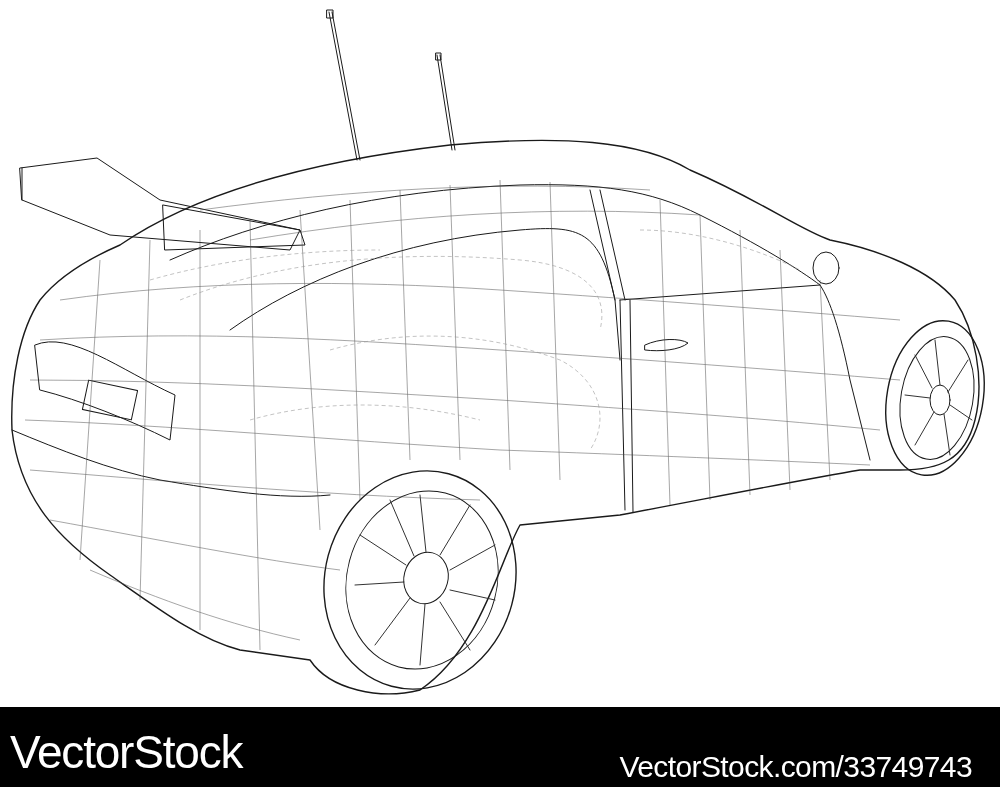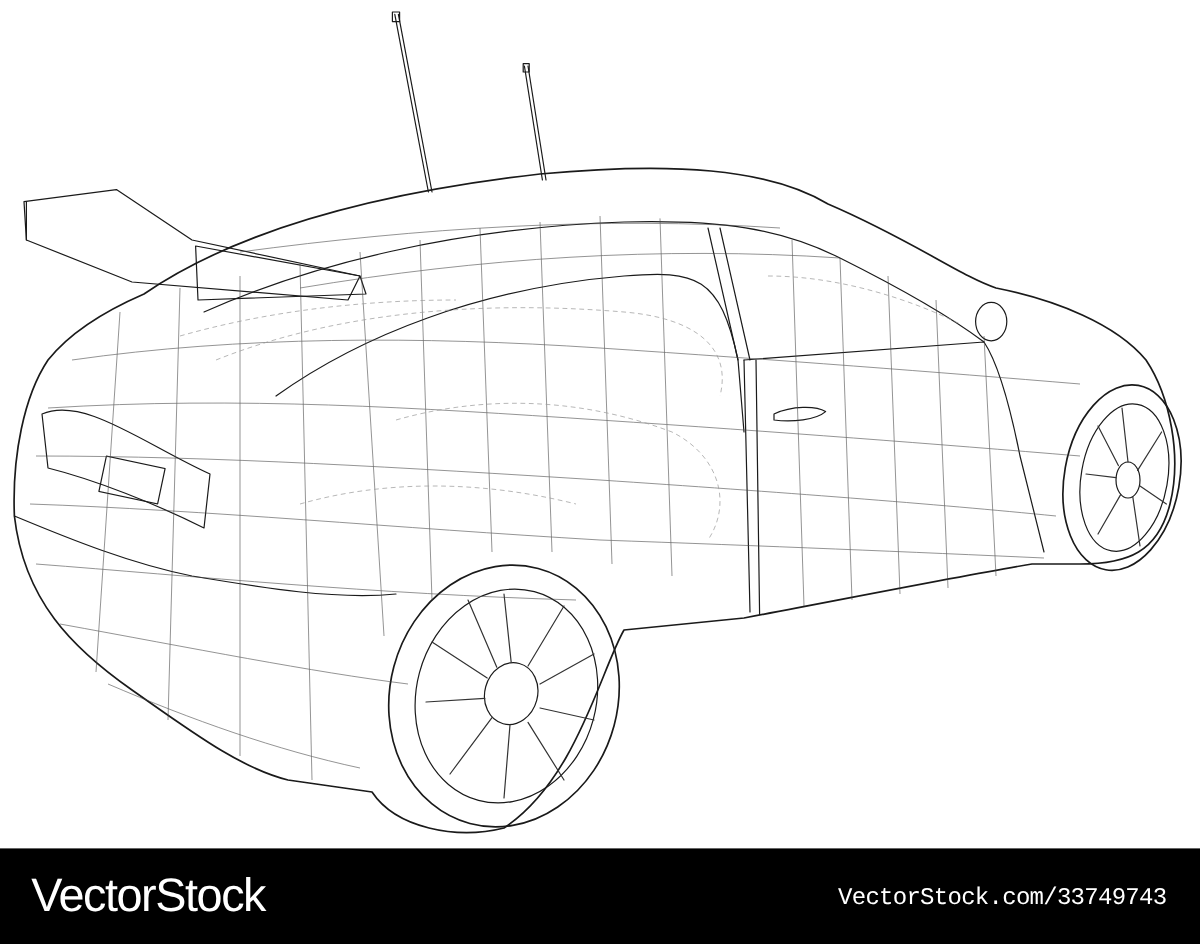--- a/index.html
+++ b/index.html
@@ -1,21 +1,21 @@
 <!DOCTYPE html>
 <html><head>
 <meta charset="utf-8">
 <style>
   html, body { margin: 0; padding: 0; background: #ffffff; }
   body { width: 1000px; height: 787px; position: relative; overflow: hidden; font-family: "Liberation Sans", sans-serif; }
   .canvas { position: absolute; left: 0; top: 0; width: 1000px; height: 707px; background: #ffffff; }
   .canvas svg { position: absolute; left: 0; top: 0; }
   .footer { position: absolute; left: 0; top: 707px; width: 1000px; height: 80px; background: #000000; color: #ffffff; }
-  .brand { position: absolute; left: 26px; top: 18px; font-size: 39px; letter-spacing: -1.2px; font-family: "Liberation Sans", sans-serif; }
-  .stock-id { position: absolute; right: 28px; top: 30px; font-size: 20px; letter-spacing: -0.6px; font-family: Liberation Mono, monospace; }
+  .brand { position: absolute; left: 10px; top: 18px; font-size: 46px; letter-spacing: -1.2px; font-family: "Liberation Sans", sans-serif; }
+  .stock-id { position: absolute; right: 28px; top: 43px; font-size: 30px; letter-spacing: -0.6px; font-family: Liberation Sans, sans-serif; }
 </style>
 </head>
 <body>
 
 <div class="canvas">
   <svg width="1000" height="707" viewBox="0 0 1000 707">
     <g fill="none" stroke="#1a1a1a" stroke-width="1" stroke-linejoin="round" stroke-linecap="round">
 
       <g>
         <line x1="329" y1="12" x2="357" y2="160"></line>

